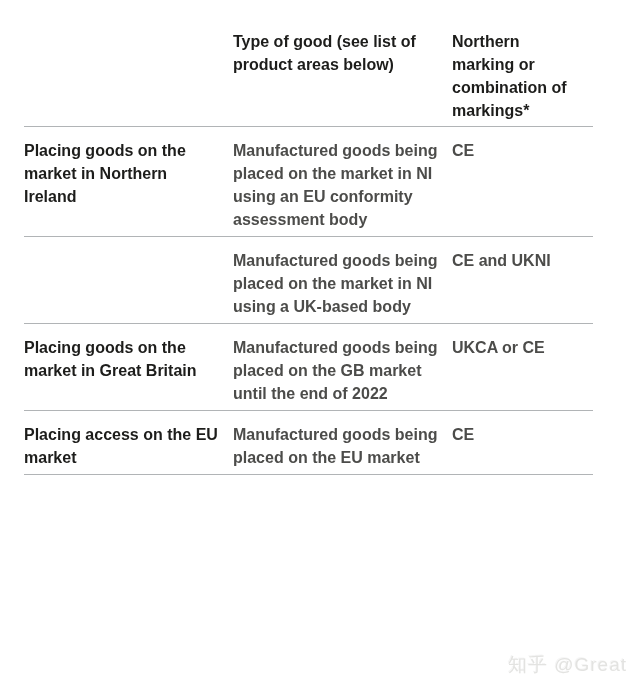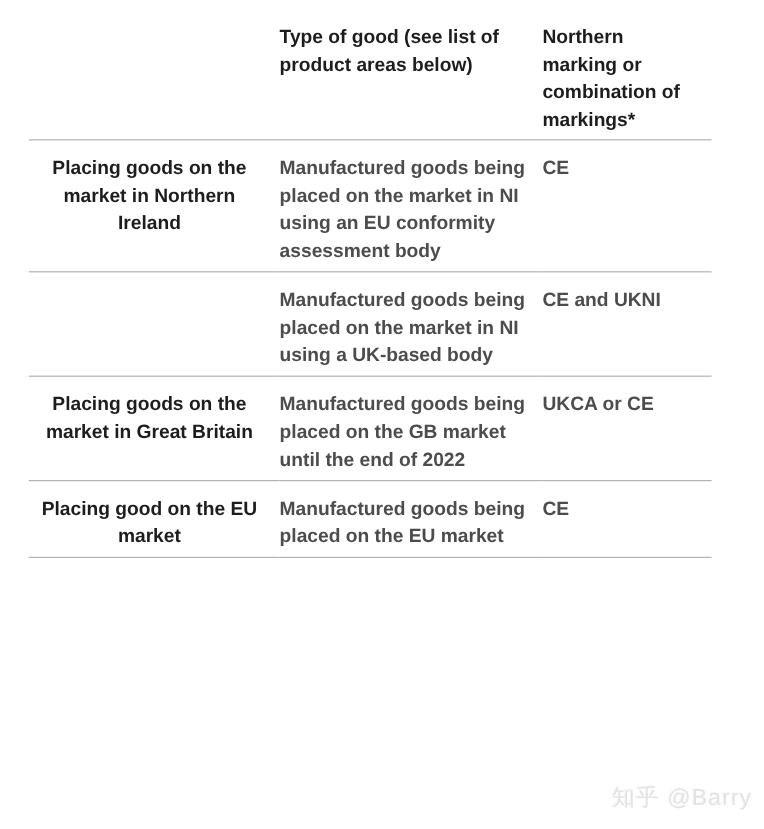--- a/index.html
+++ b/index.html
@@ -5,21 +5,21 @@
   * { margin: 0; padding: 0; box-sizing: border-box; }
   html, body {
     width: 637px; height: 691px;
     background: #ffffff;
     font-family: "Liberation Sans", sans-serif;
     overflow: hidden;
     position: relative;
   }
   .table-wrap {
     position: absolute;
-    left: 24px; top: 20px;
+    left: 24px; top: 30px;
     width: 569px;
   }
   table.markings-table {
     border-collapse: collapse;
     table-layout: fixed;
     width: 569px;
   }
   col.c1 { width: 209px; }
   col.c2 { width: 219px; }
   col.c3 { width: 141px; }
@@ -34,21 +34,20 @@
   }
   thead th {
     padding-top: 0;
     padding-bottom: 4px;
     font-weight: bold;
     color: var(--heading-text, #1d1d1b);
   }
   tbody th[scope="row"] {
     font-weight: bold;
     color: var(--heading-text, #1d1d1b);
-    text-align: center;
   }
   tbody td {
     font-weight: bold;
     color: var(--body-text, #4c4c4a);
   }
   td.marking-cell {
     white-space: pre;   
     overflow: visible;
   }
   .watermark {
@@ -103,23 +102,23 @@
       </tr>
       <tr>
         <th scope="row">Placing goods on the
 market in Great Britain</th>
         <td>Manufactured goods being
 placed on the GB market
 until the end of 2022</td>
         <td class="marking-cell">UKCA or CE</td>
       </tr>
       <tr>
-        <th scope="row">Placing good on the EU
+        <th scope="row">Placing access on the EU
 market</th>
         <td>Manufactured goods being
 placed on the EU market</td>
         <td class="marking-cell">CE</td>
       </tr>
     </tbody>
   </table>
 </div>
 
-<div class="watermark">知乎 @Barry</div>
+<div class="watermark">知乎 @Great</div>
 
 </body></html>

